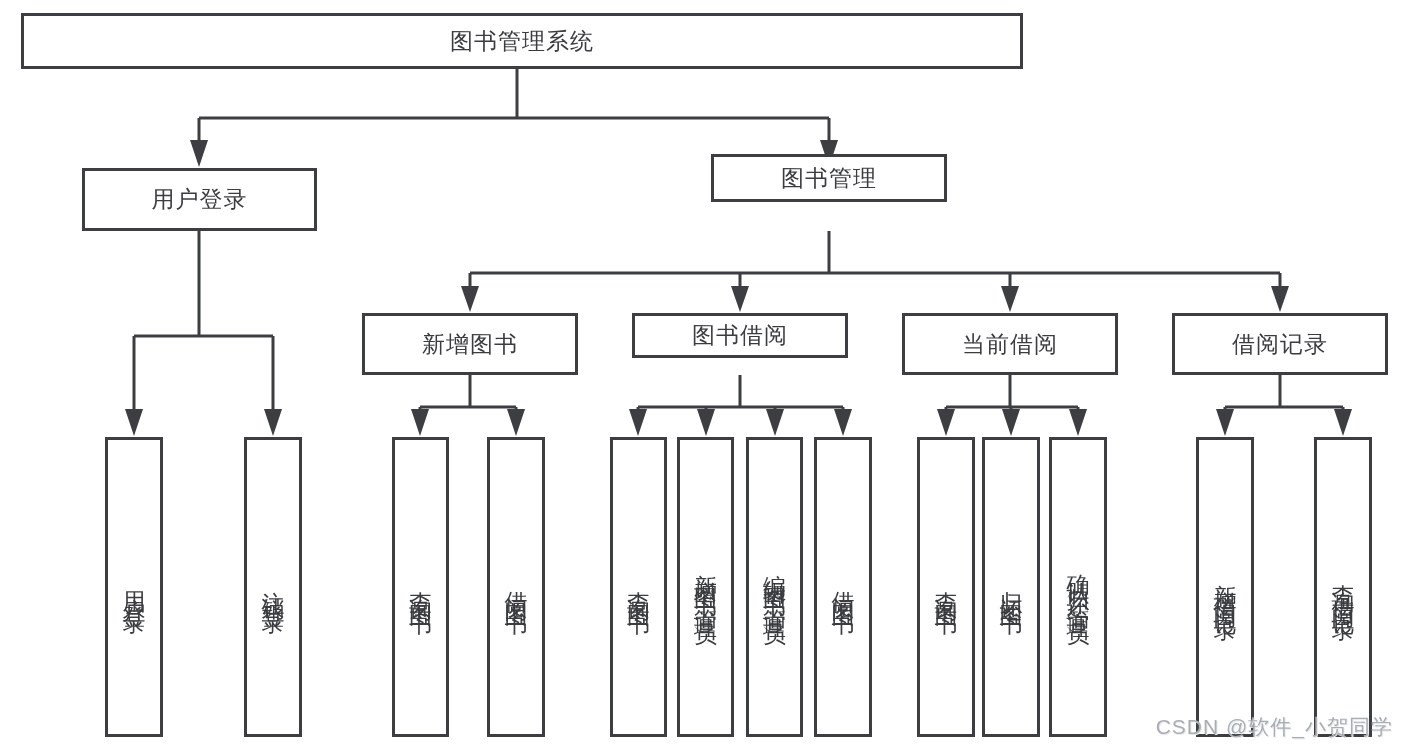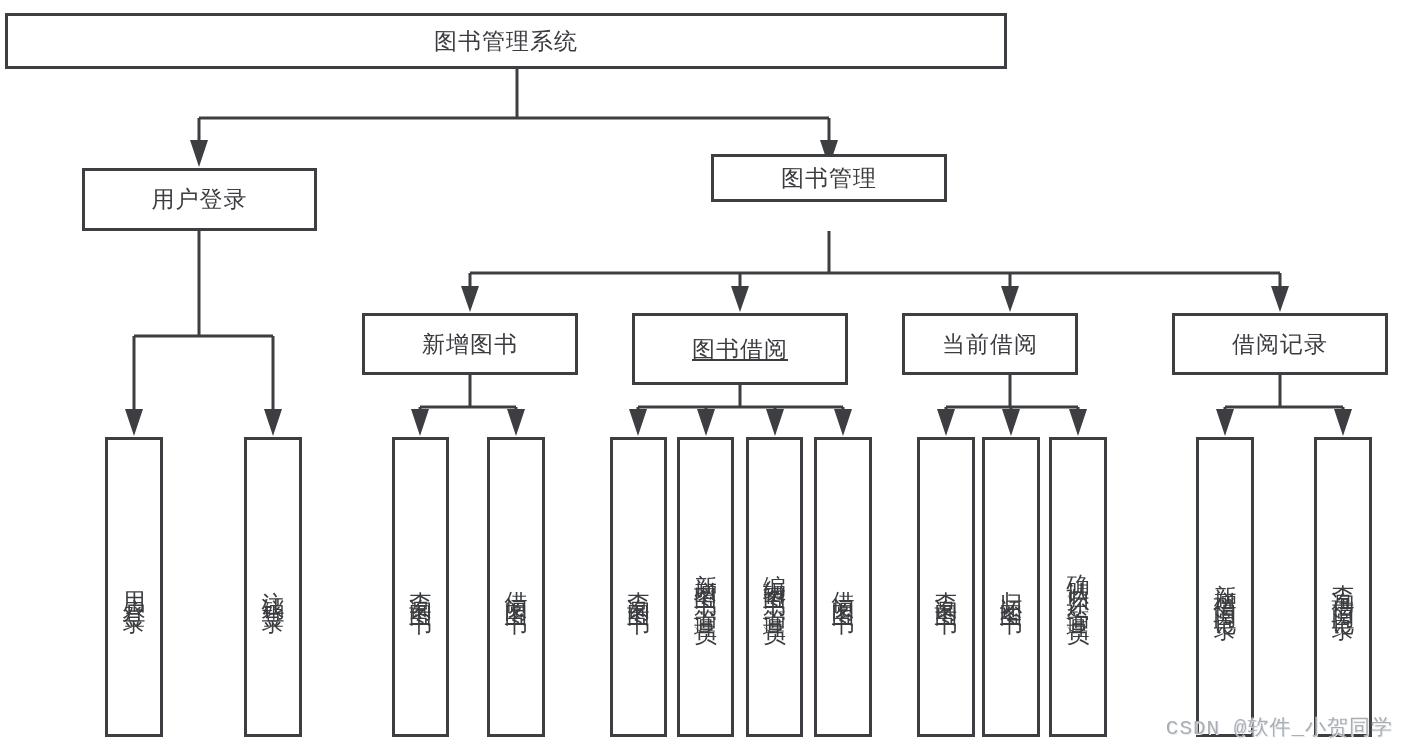--- a/index.html
+++ b/index.html
@@ -50,21 +50,20 @@
   }
   .watermark {
     position: absolute;
     right: 12px;
     bottom: 6px;
     font-size: 21px;
     color: #a9aeb5;
     text-shadow: 1px 1px 0 #e8eaec;
     letter-spacing: 1px;
     white-space: nowrap;
-    font-family: Liberation Mono, monospace;
   }
 </style>
 </head>
 <body>
 
 <div class="stage">
 
   <svg class="wires" viewBox="0 0 1405 747" xmlns="http://www.w3.org/2000/svg">
     <g>
       <path d="M517,69 V118 M199,118 H829 M199,118 V141 M829,118 V141"></path>
@@ -101,38 +100,38 @@
       <polygon points="1002,409 1020,409 1011,436"></polygon>
       <polygon points="1069,409 1087,409 1078,436"></polygon>
     </g>
     <g>
       <path d="M1280,375 V407 M1225,407 H1343 M1225,407 V410 M1343,407 V410"></path>
       <polygon points="1216,409 1234,409 1225,436"></polygon>
       <polygon points="1334,409 1352,409 1343,436"></polygon>
     </g>
   </svg>
 
-  <div class="node h" style="left:5px; top:13px; width:1002px; height:56px;text-align:center;">
+  <div class="node h" style="left:21px; top:13px; width:1002px; height:56px;text-align:center;">
     <span>图书管理系统</span>
   </div>
 
   <div class="node h" style="left:82px; top:168px; width:235px; height:63px;">
     <span>用户登录</span>
   </div>
   <div class="node h" style="left:711px; top:154px; width:236px; height:48px;">
     <span>图书管理</span>
   </div>
 
   <div class="node h" style="left:362px; top:313px; width:216px; height:62px;">
     <span>新增图书</span>
   </div>
-  <div class="node h" style="left:632px; top:313px; width:216px; height:72px;text-decoration:underline;">
+  <div class="node h" style="left:632px; top:313px; width:216px; height:45px;">
     <span>图书借阅</span>
   </div>
-  <div class="node h" style="left:902px; top:313px; width:176px; height:62px;">
+  <div class="node h" style="left:902px; top:313px; width:216px; height:62px;">
     <span>当前借阅</span>
   </div>
   <div class="node h" style="left:1172px; top:313px; width:216px; height:62px;font-family:Liberation Serif, serif;">
     <span>借阅记录</span>
   </div>
 
   <div class="node v" style="left:105px; top:437px; width:58px; height:300px;">
     <span>用户登录</span>
   </div>
   <div class="node v" style="left:244px; top:437px; width:58px; height:300px;">

